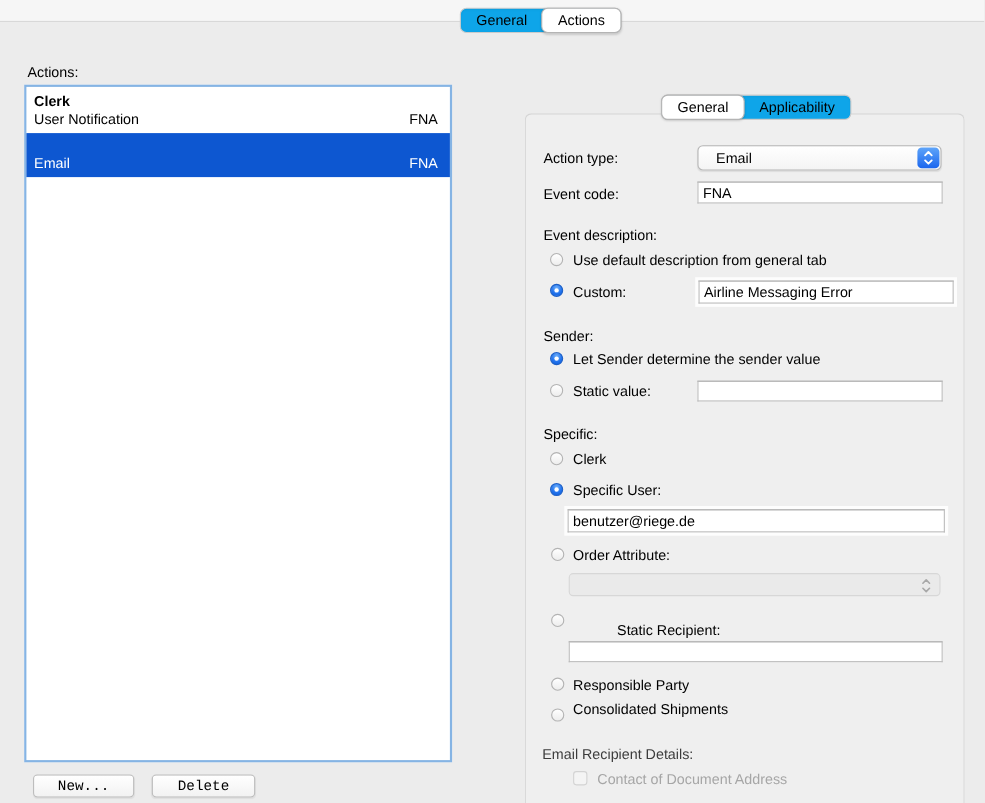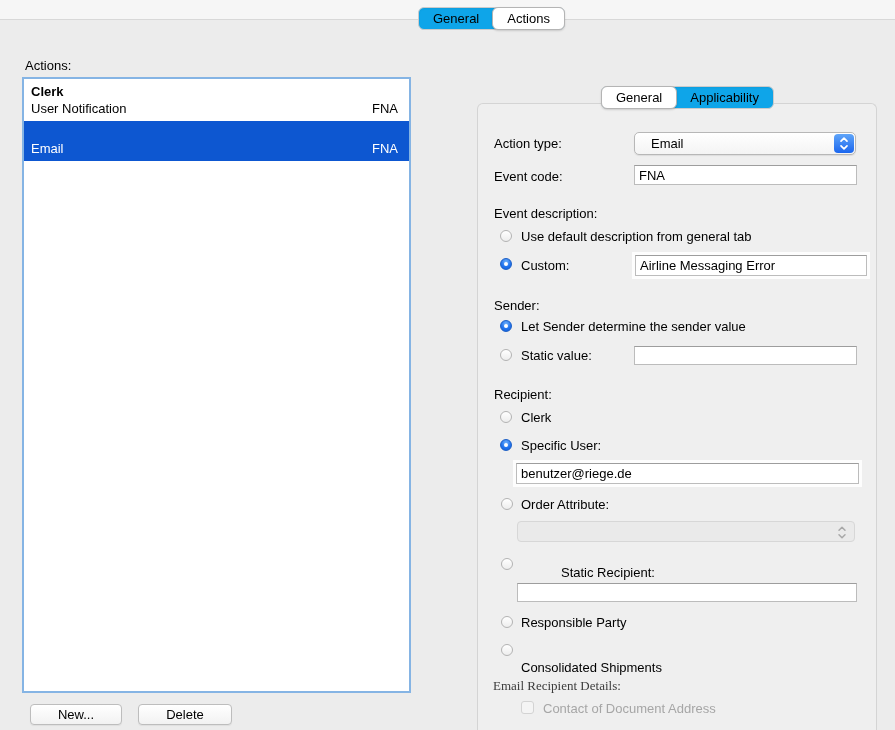--- a/index.html
+++ b/index.html
@@ -44,20 +44,21 @@
   .lrow .t { font-weight:bold; line-height:17px; min-height:17px; }
   .lrow .s { display:flex; justify-content:space-between; line-height:17px; min-height:17px; }
   .lrow.sel { background:#0d57d1; color:#fff; padding-top:2px; }
 
   .pbtn {
     position:absolute; top:704px; height:21px;
     background:linear-gradient(#ffffff,#f2f2f2);
     border:1px solid #bdbdbd; border-radius:4px;
     text-align:center; line-height:19px; cursor:default;
     box-shadow:0 1px 1px rgba(0,0,0,0.06);
+    font-family:Liberation Mono, monospace;
   }
 
   
   .pane {
     position:absolute; left:477px; top:103px; width:400px; height:627px;
     background:#efefef; border:1px solid #d4d4d4; border-bottom:none;
     border-radius:6px 6px 0 0;
   }
 
   
@@ -164,21 +165,21 @@
 <div class="lbl" style="left:521px; top:258px;">Custom:</div>
 <input class="tf halo" style="left: 635px; top: 255px; width: 232px; height: 21px;" value="Airline Messaging Error">
 
 <div class="lbl" style="left:494px; top:298px;">Sender:</div>
 <span class="radio on" style="left:500px; top:320px;"></span>
 <div class="lbl" style="left:521px; top:319px;">Let Sender determine the sender value</div>
 <span class="radio off" style="left:500px; top:349px;"></span>
 <div class="lbl" style="left:521px; top:348px;">Static value:</div>
 <input class="tf" style="left: 634px; top: 346px; width: 223px; height: 19px;" value="">
 
-<div class="lbl" style="left:494px; top:387px;">Recipient:</div>
+<div class="lbl" style="left:494px; top:387px;">Specific:</div>
 <span class="radio off" style="left:500px; top:411px;"></span>
 <div class="lbl" style="left:521px; top:410px;">Clerk</div>
 <span class="radio on" style="left:500px; top:439px;"></span>
 <div class="lbl" style="left:521px; top:438px;">Specific User:</div>
 <input class="tf halo" style="left: 516px; top: 463px; width: 343px; height: 21px;" value="benutzer@riege.de">
 
 <span class="radio off" style="left:501px; top:498px;"></span>
 <div class="lbl" style="left:521px; top:497px;">Order Attribute:</div>
 <div class="dpopup">
   <span class="dchev">
@@ -189,17 +190,17 @@
   </span>
 </div>
 
 <span class="radio off" style="left:501px; top:558px;"></span>
 <div class="lbl" style="left:521px; top:565px;margin-left:40px;">Static Recipient:</div>
 <input class="tf" style="left: 517px; top: 583px; width: 340px; height: 19px;" value="">
 
 <span class="radio off" style="left:501px; top:616px;"></span>
 <div class="lbl" style="left:521px; top:615px;">Responsible Party</div>
 <span class="radio off" style="left:501px; top:644px;"></span>
-<div class="lbl" style="left:521px; top:637px;margin-top:23px;">Consolidated Shipments</div>
-
-<div class="lbl sect-dis" style="left:493px; top:678px;font-family:Liberation Serif, serif;">Email Recipient Details:</div>
+<div class="lbl" style="left:521px; top:637px;">Consolidated Shipments</div>
+
+<div class="lbl sect-dis" style="left:493px; top:678px;">Email Recipient Details:</div>
 <span class="cb" style="left:521px; top:701px;"></span>
 <div class="lbl dis" style="left:543px; top:701px;">Contact of Document Address</div>
 
 </body></html>

